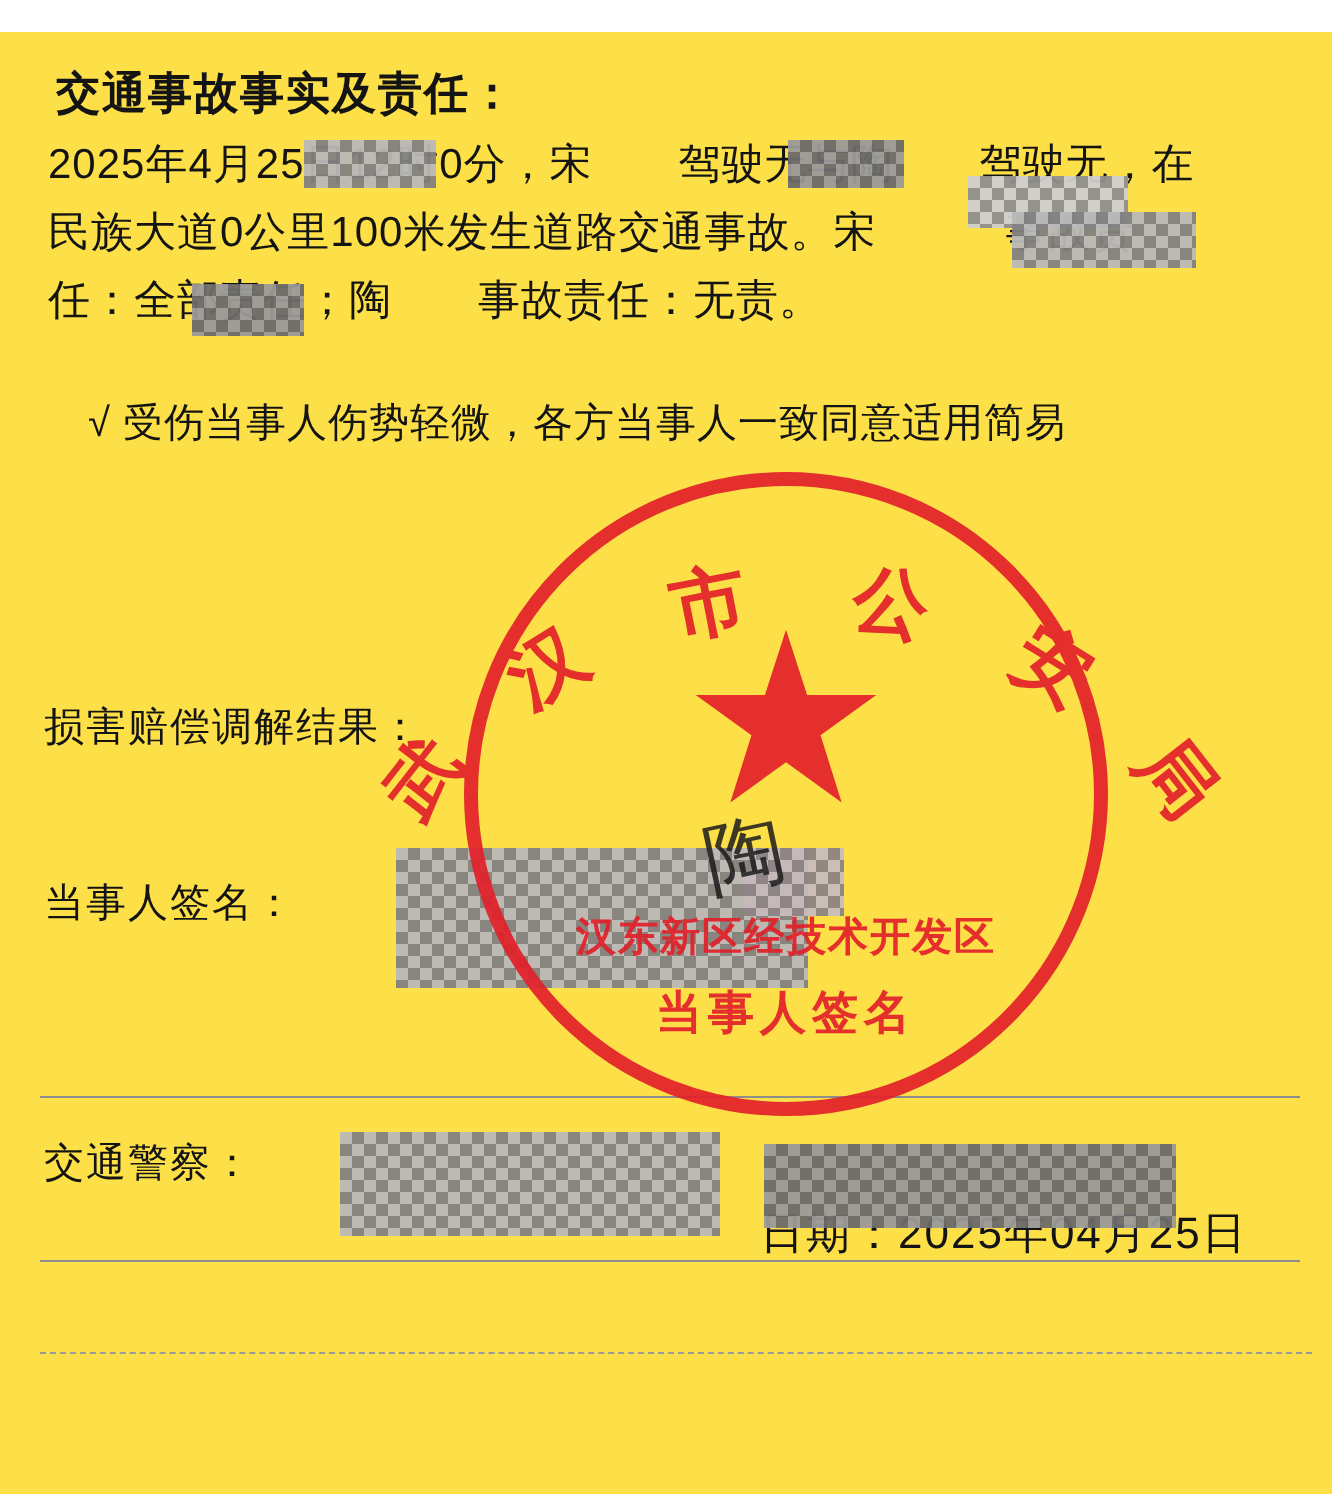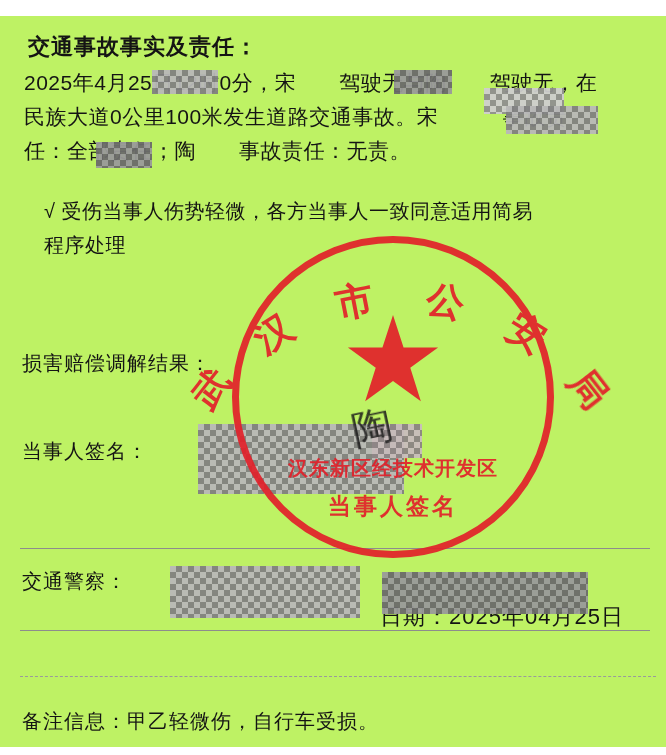--- a/index.html
+++ b/index.html
@@ -11,21 +11,21 @@
     width: 666px;
     height: 755px;
     font-family: "Liberation Sans", sans-serif;
     color: #111111;
     overflow: hidden;
     position: relative;
   }
   #doc {
     position: absolute;
     inset: 0;
-    background: #bef264;
+    background: #fde047;
     text-decoration: underline;
   }
   .para {
     position: absolute;
     font-size: 21px;
     line-height: 34px;
     letter-spacing: 0.5px;
     color: #141414;
     white-space: pre-wrap;
   }
@@ -188,29 +188,25 @@
   <div class="redact" style="left:152px; top:70px; width:66px; height:24px;"></div>
   <div class="redact dark" style="left:394px; top:70px; width:58px; height:24px;"></div>
   <div class="redact light" style="left:484px; top:88px; width:80px; height:26px;"></div>
   <div class="redact" style="left:506px; top:106px; width:92px; height:28px;"></div>
   <div class="redact dark" style="left:96px; top:142px; width:56px; height:26px;"></div>
 
   <div class="check-line c1">
     <span>√</span>
     <span>受伤当事人伤势轻微，各方当事人一致同意适用简易</span>
   </div>
-  <div class="check-line c2">
-    <span>程序处理</span>
-  </div>
 
   <div class="field f-mediation">损害赔偿调解结果：</div>
   <div class="field f-signature">当事人签名：</div>
   <div class="field f-police">交通警察：</div>
   <div class="field f-date">日期：2025年04月25日</div>
-  <div class="field f-remark">备注信息：甲乙轻微伤，自行车受损。</div>
 
   <div class="redact" style="left:198px; top:424px; width:206px; height:70px;"></div>
   <div class="redact pinkish" style="left:372px; top:424px; width:50px; height:34px;"></div>
 
   <div class="redact" style="left:170px; top:566px; width:190px; height:52px;"></div>
   <div class="redact dark" style="left:382px; top:572px; width:206px; height:42px;"></div>
 
   <div class="hr-line hr-sign"></div>
   <div class="hr-line hr-police"></div>
   <div class="dash-line"></div>

